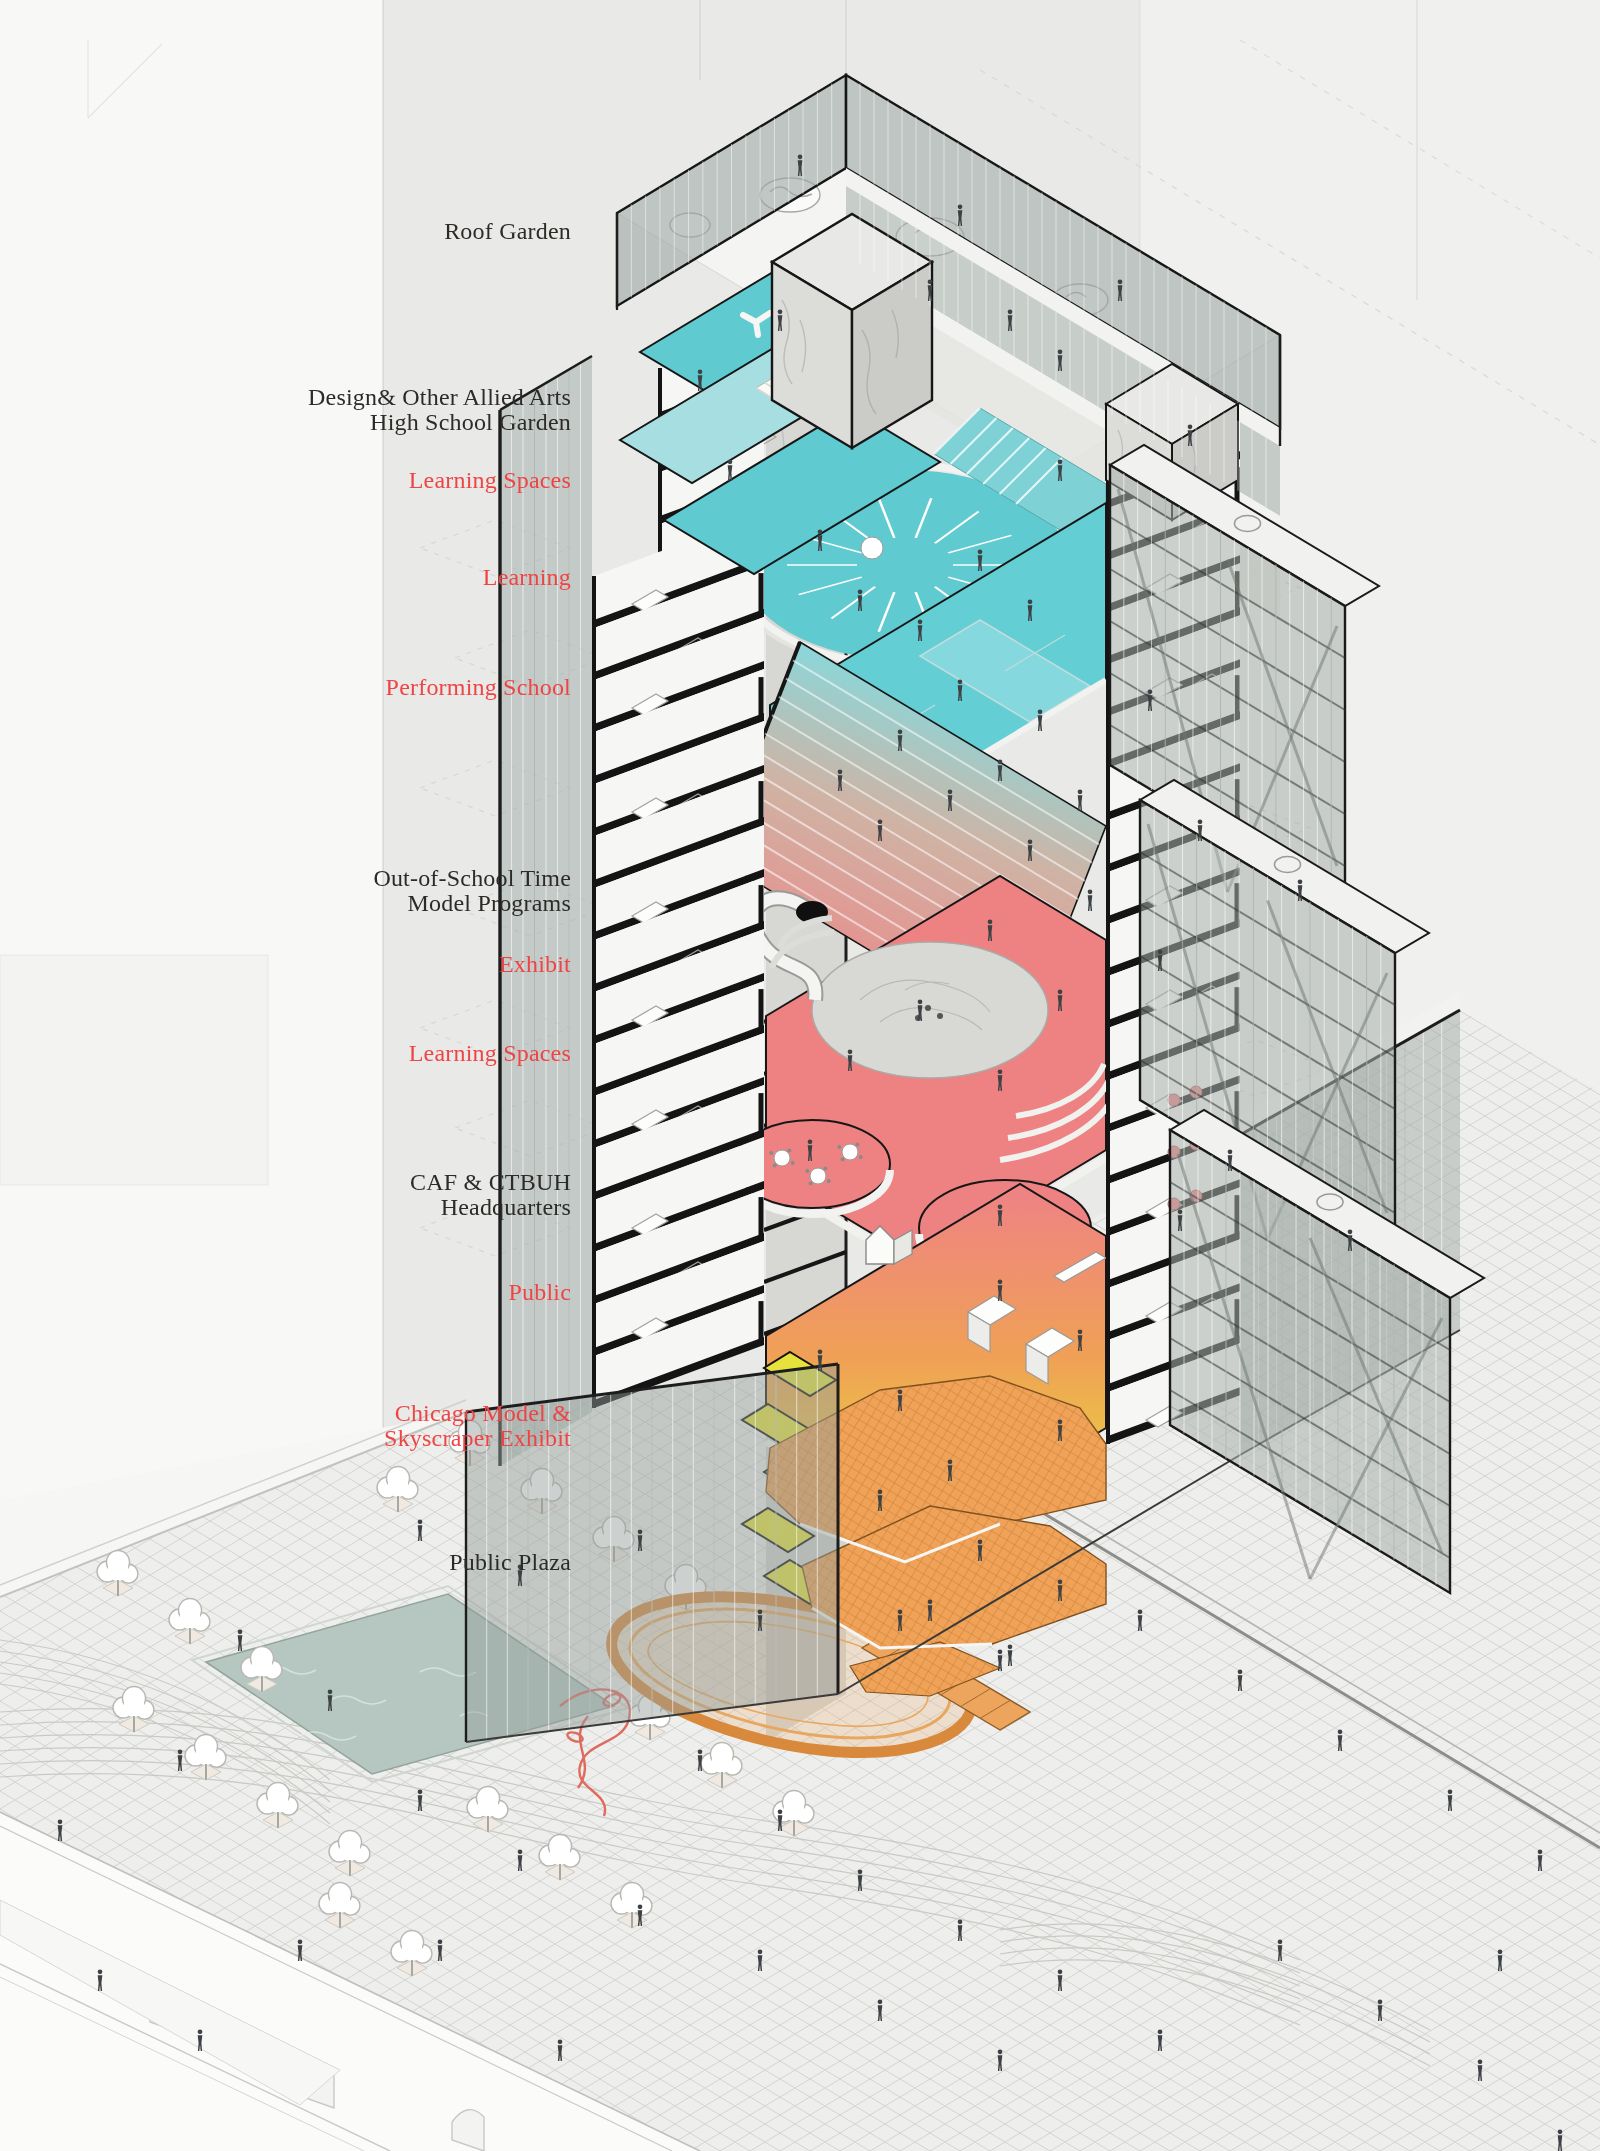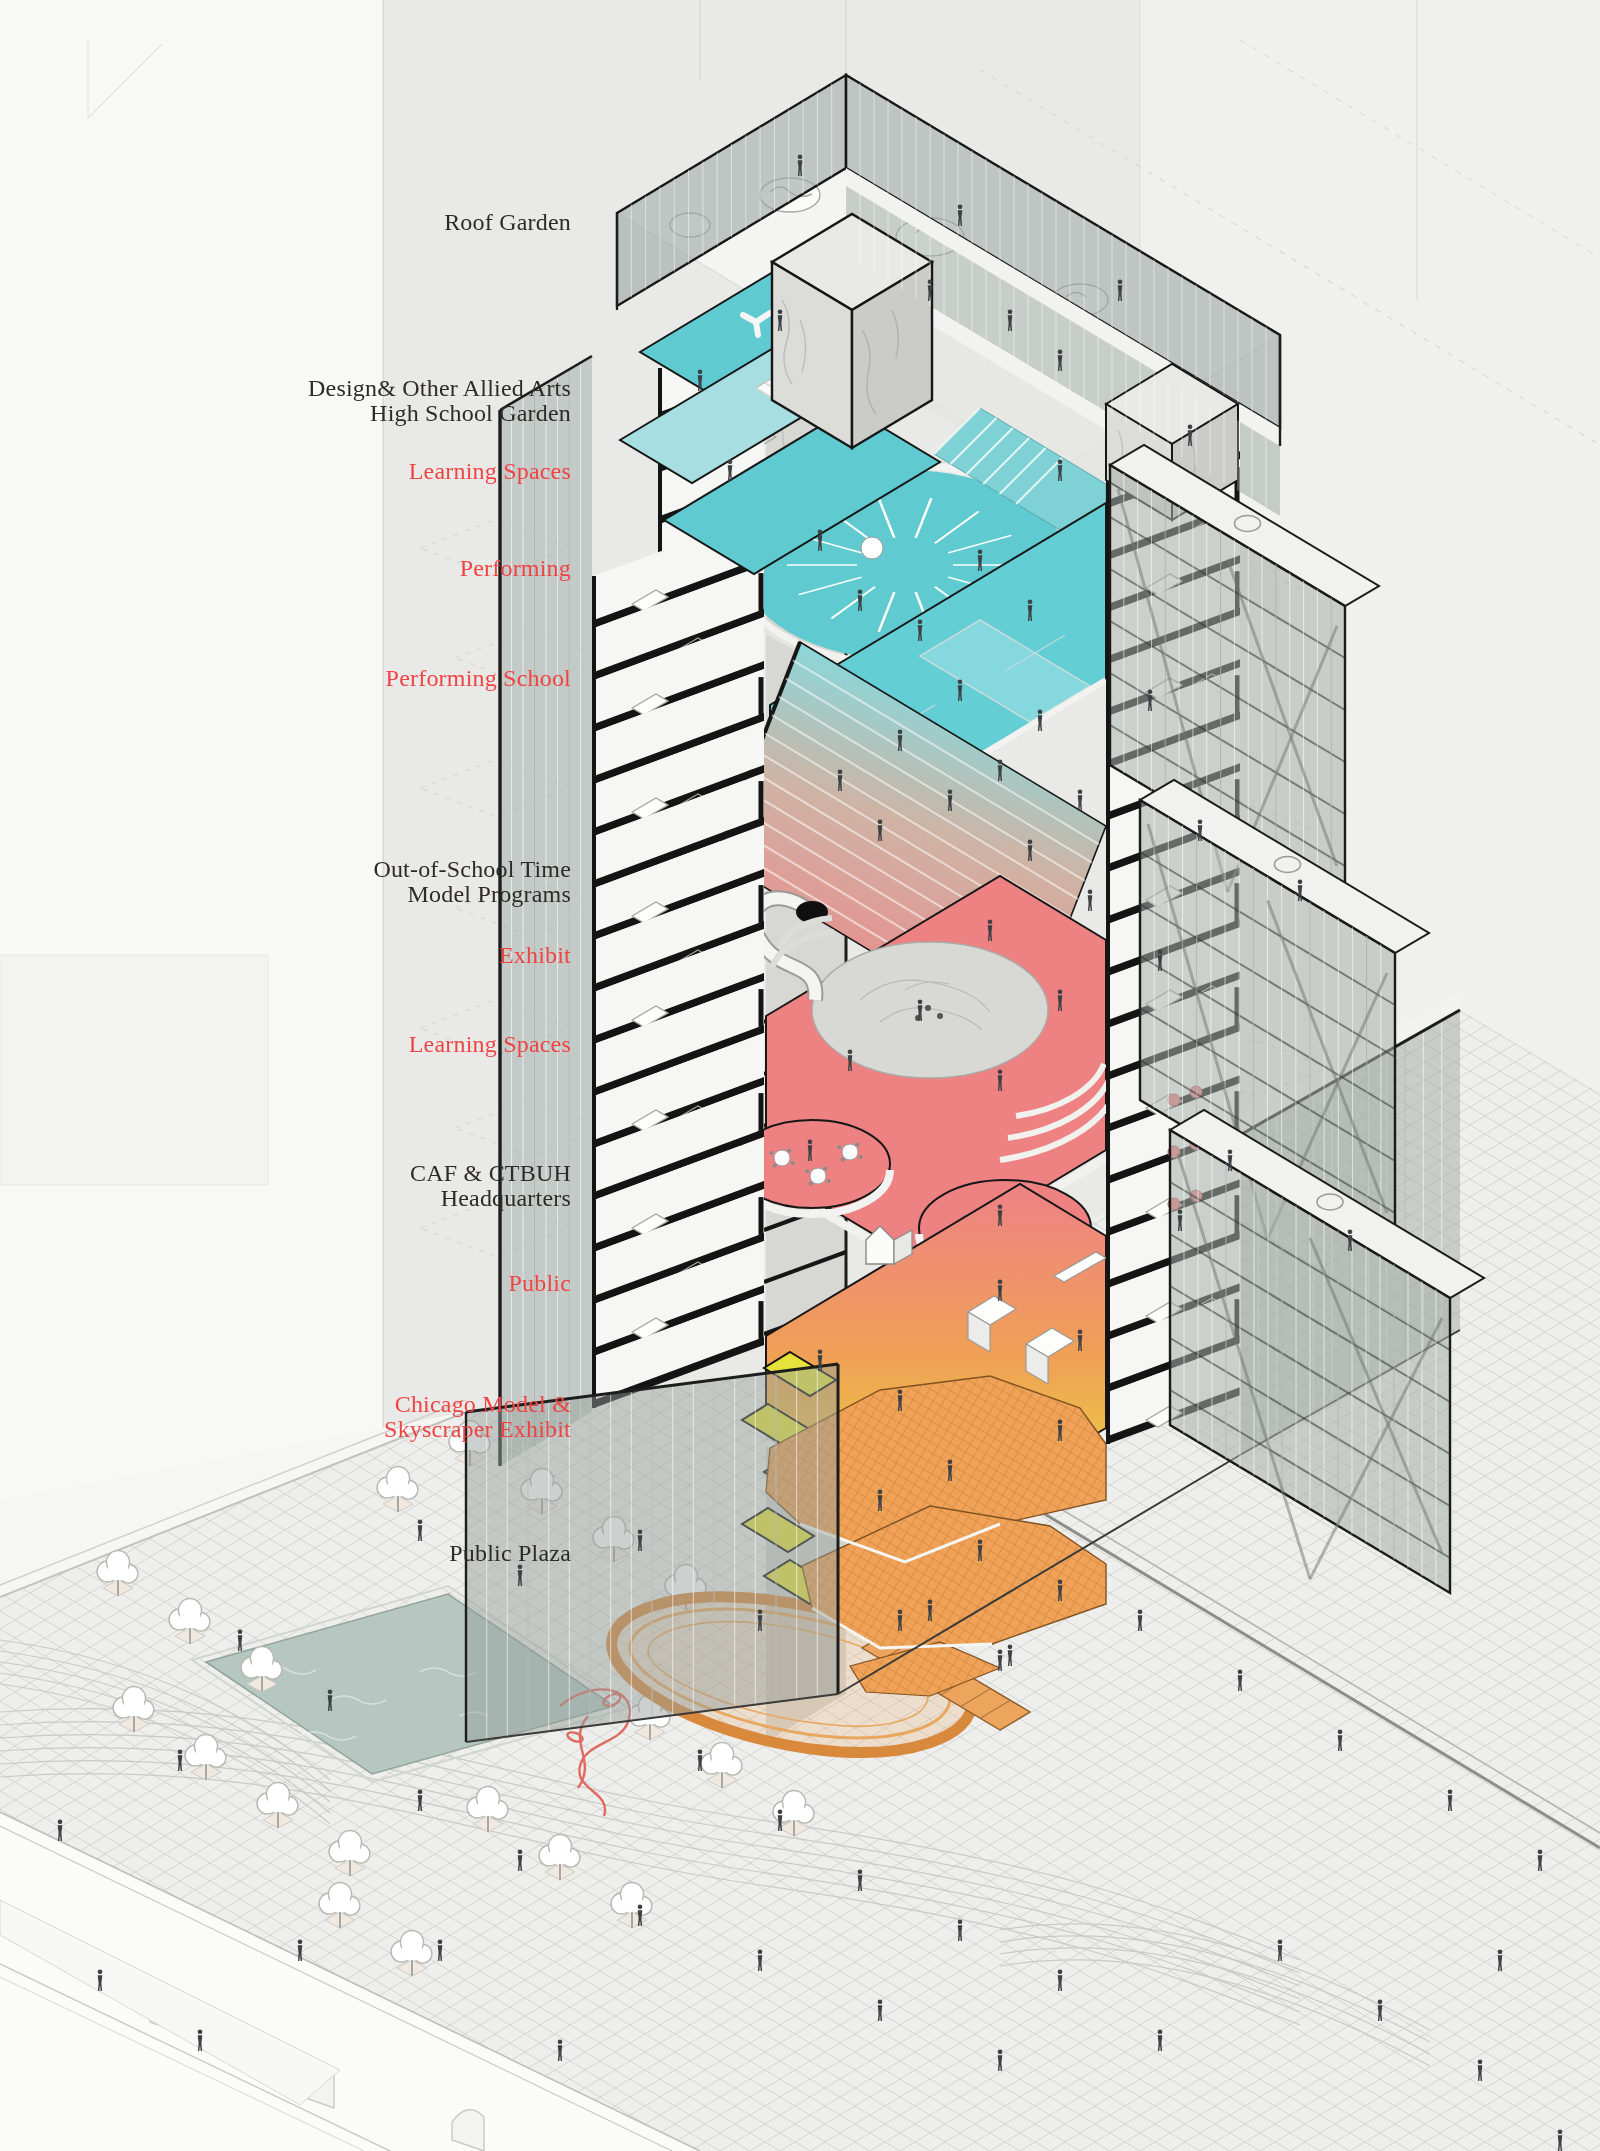--- a/index.html
+++ b/index.html
@@ -1,20 +1,20 @@
 <!DOCTYPE html>
 <html><head>
 <meta charset="utf-8">
 <style>
   html,body{margin:0;padding:0;background:#ffffff;}
   .canvas{position:relative;width:1600px;height:2151px;background:#ffffff;overflow:hidden;
           font-family:"Liberation Serif", serif;}
   .canvas svg{position:absolute;left:0;top:0;}
   .label{position:absolute;right:1029px;text-align:right;font-size:24px;line-height:25px;
-         white-space:pre-line;letter-spacing:.2px;}
+         white-space:pre-line;letter-spacing:.2px;margin-top:9px;}
   .tone-dark{color:#2d2b28;}
   .tone-muted{color:#ef4444;}
   #lb-0{top:210px}#lb-1{top:376px}#lb-2{top:459px}#lb-3{top:556px}#lb-4{top:666px}
   #lb-5{top:857px}#lb-6{top:943px}#lb-7{top:1032px}#lb-8{top:1161px}#lb-9{top:1271px}
   #lb-10{top:1392px}#lb-11{top:1541px}
 </style>
 </head>
 <body>
 
 <div class="canvas">
@@ -889,21 +889,21 @@
         <use href="#prs" transform="translate(1560,2140) scale(0.78)"></use>
         <use href="#prs" transform="translate(60,1830) scale(0.78)"></use>
       </g>
 </svg>
 
 <div>
   <div id="lb-0" class="label tone-dark">Roof Garden</div>
   <div id="lb-1" class="label tone-dark">Design&amp; Other Allied Arts
 High School Garden</div>
   <div id="lb-2" class="label tone-muted">Learning Spaces</div>
-  <div id="lb-3" class="label tone-muted">Performing</div>
+  <div id="lb-3" class="label tone-muted">Learning</div>
   <div id="lb-4" class="label tone-muted">Performing School</div>
   <div id="lb-5" class="label tone-dark">Out-of-School Time
 Model Programs</div>
   <div id="lb-6" class="label tone-muted">Exhibit</div>
   <div id="lb-7" class="label tone-muted">Learning Spaces</div>
   <div id="lb-8" class="label tone-dark">CAF &amp; CTBUH
 Headquarters</div>
   <div id="lb-9" class="label tone-muted">Public</div>
   <div id="lb-10" class="label tone-muted">Chicago Model &amp;
 Skyscraper Exhibit</div>

